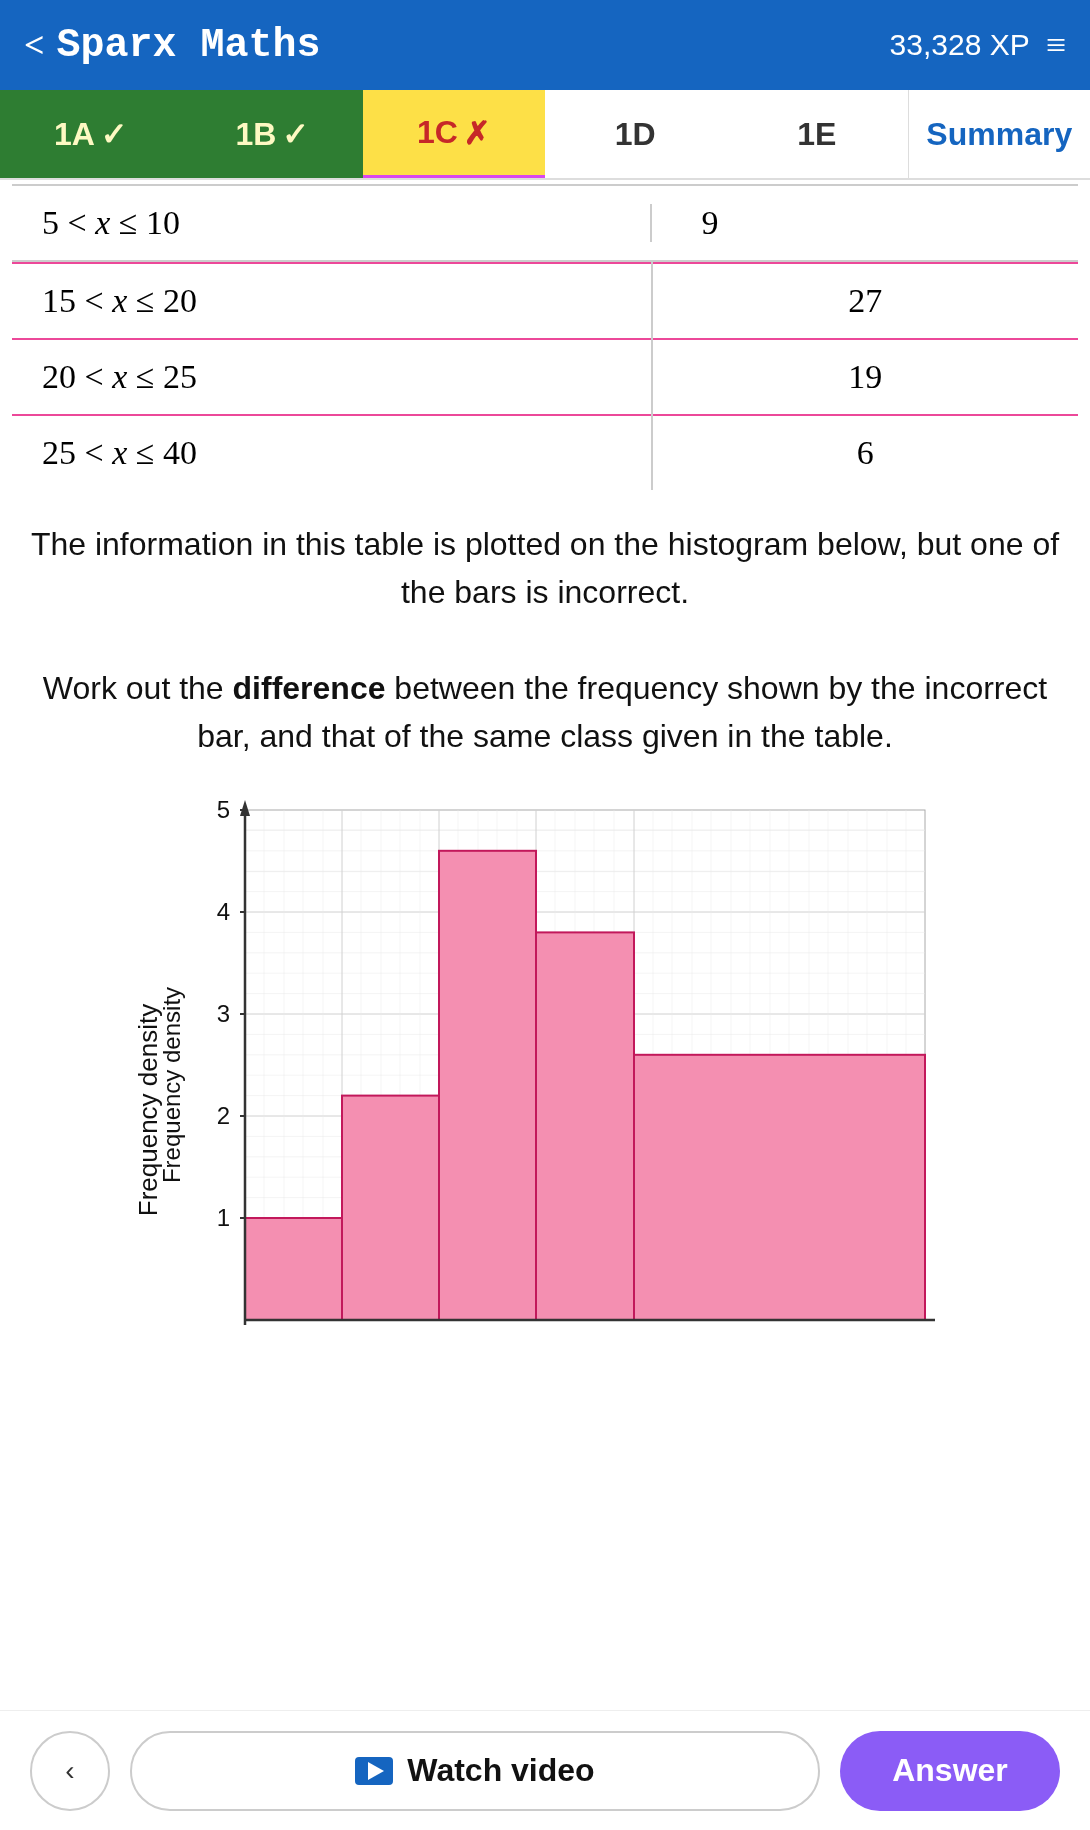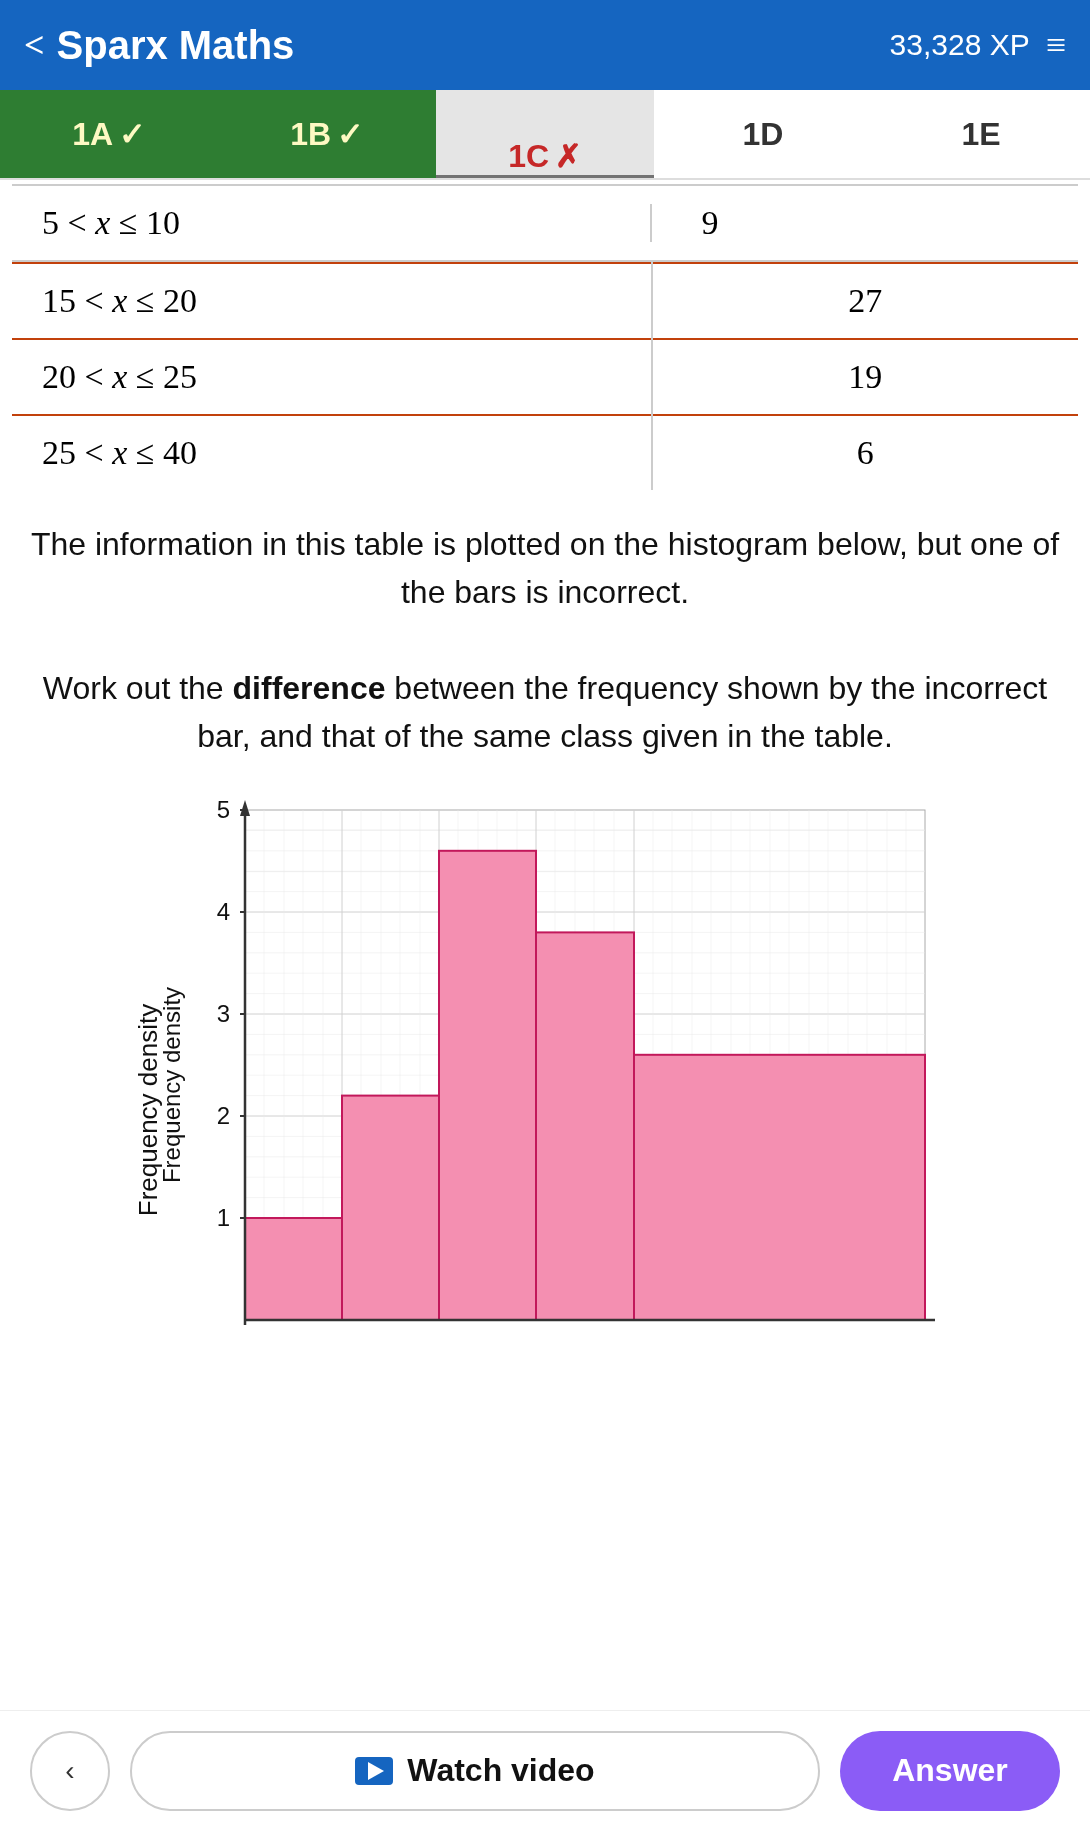--- a/index.html
+++ b/index.html
@@ -29,21 +29,21 @@
     .back-arrow {
       color: white;
       font-size: 36px;
       font-weight: bold;
       cursor: pointer;
     }
     .header-title {
       color: white;
       font-size: 40px;
       font-weight: bold;
-      font-family: Liberation Sans, sans-serif;
+      font-family: Liberation Mono, monospace;
     }
     .header-right {
       display: flex;
       align-items: center;
       gap: 16px;
     }
     .xp-badge {
       color: white;
       font-size: 30px;
       font-family: Arial, sans-serif;
@@ -68,24 +68,23 @@
       font-size: 32px;
       font-family: Arial, sans-serif;
       font-weight: bold;
       cursor: pointer;
     }
     .tab-green {
       background: #2e7d32;
       color: #fef9c3;
     }
     .tab-active-red {
-      background: #e5e5e5;
+      background: #fde047;
       color: #c62828;
-      border-bottom: 3px solid #737373;
-      align-items: flex-end;
+      border-bottom: 3px solid #d946ef;
     }
     .tab-inactive {
       background: white;
       color: #333;
     }
     .tab-summary {
       background: white;
       color: #1565c0;
       border-left: 1px solid #ddd;
     }
@@ -100,21 +99,21 @@
 
     
     .data-table {
       width: 100%;
       border-collapse: collapse;
       margin-bottom: 10px;
       font-size: 34px;
     }
     .data-table td {
       padding: 18px 30px;
-      border-top: 2px solid #c2410c;
+      border-top: 2px solid #ec4899;
       text-align: center;
     }
     .data-table td:first-child {
       text-align: left;
       border-right: 2px solid #ccc;
       width: 60%;
     }
 
     
     .problem-text {
@@ -254,20 +253,23 @@
   </div>
   <div class="tab tab-active-red">
     <span>1C</span>
     <span class="cross-icon">✗</span>
   </div>
   <div class="tab tab-inactive">
     <span>1D</span>
   </div>
   <div class="tab tab-inactive">
     <span>1E</span>
+  </div>
+  <div class="tab tab-summary">
+    <span>Summary</span>
   </div>
 </div>
 
 <div class="content">
 
   <div class="partial-row">
     <div class="col1">5 &lt; <i>x</i> ≤ 10</div>
     <div class="col2">9</div>
   </div>
 

